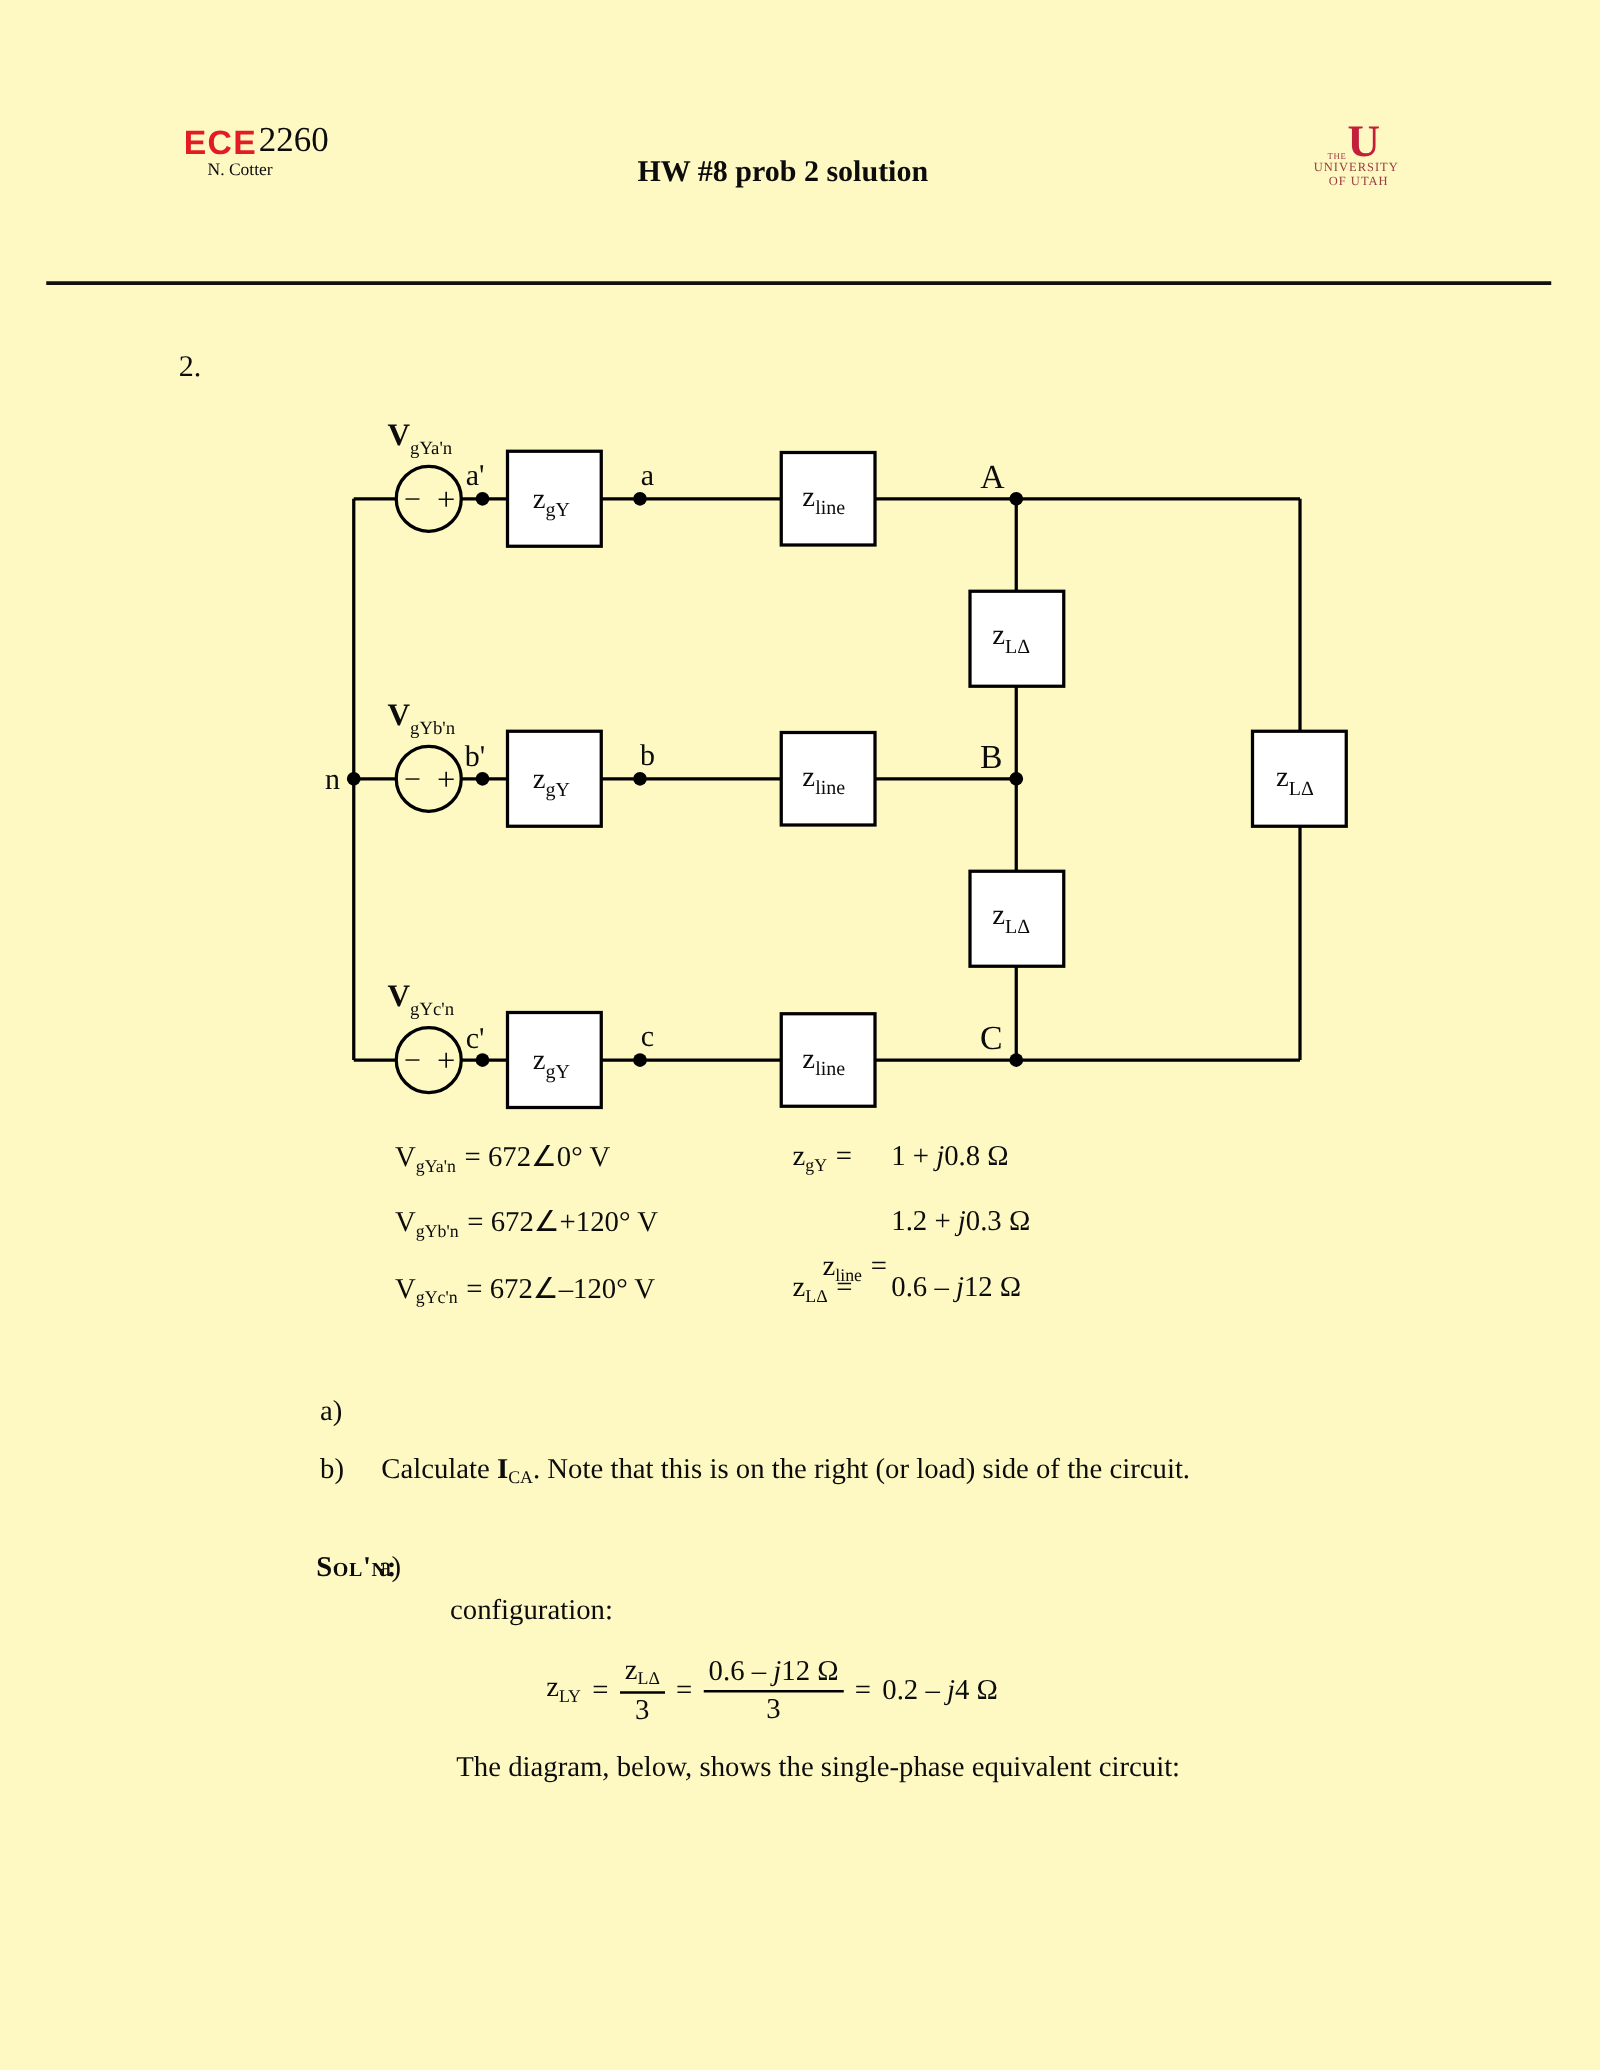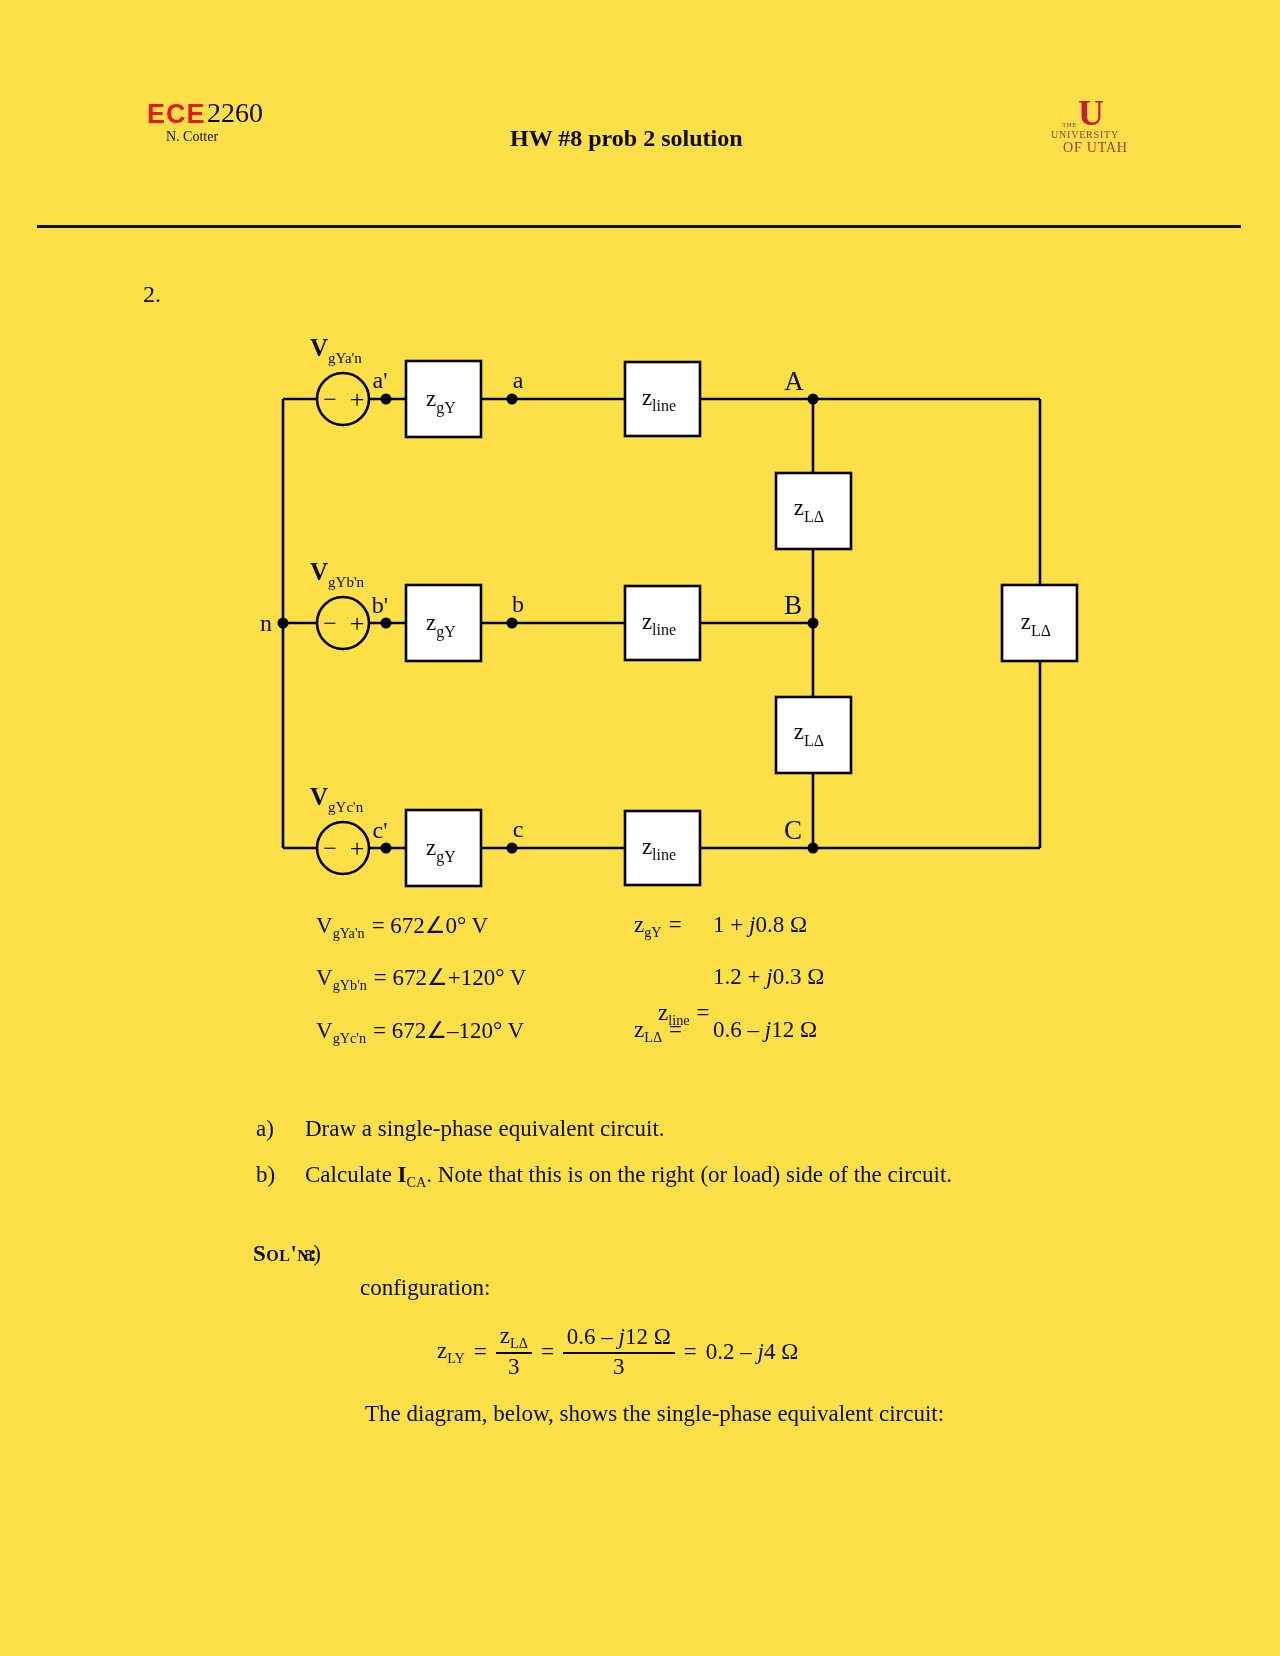--- a/index.html
+++ b/index.html
@@ -1,16 +1,16 @@
 <!DOCTYPE html>
 <html><head>
 <meta charset="utf-8">
 <style>
   html,body{margin:0;padding:0;background:#ffffff;}
-  #page{position:relative;width:1280px;height:1656px;background:#fde047;overflow:hidden;
+  #page{position:relative;width:1280px;height:1656px;background:#fef9c3;overflow:hidden;
         font-family:"Liberation Serif",serif;color:#0c0c0c;}
   .abs{position:absolute;}
   .serif{font-family:"Liberation Serif",serif;}
   .sans{font-family:"Liberation Sans",sans-serif;}
   .bold{font-weight:bold;}
   .ital{font-style:italic;}
   .ssub{font-size:0.62em;vertical-align:-0.32em;}
   .line23{font-size:23px;white-space:nowrap;}
   .valgap{margin-left:7px;}
   .divider{position:absolute;left:37px;top:225px;width:1204px;height:3px;background:#111;}
@@ -27,21 +27,21 @@
 
   <div class="abs sans bold" style="left:147px;top:99px;font-size:27px;color:#e31b23;letter-spacing:1px;">ECE</div>
   <div class="abs serif" style="left:207px;top:97px;font-size:28px;">2260</div>
   <div class="abs serif" style="left:166px;top:129px;font-size:14px;">N. Cotter</div>
   <div class="abs serif bold" style="left:510px;top:125px;font-size:24px;">HW #8 prob 2 solution</div>
 
   <div class="abs" style="left:1045px;top:92px;width:110px;height:62px;">
     <div class="abs serif bold" style="left:33px;top:0px;font-size:36px;color:#c41e3a;">U</div>
     <div class="abs serif" style="left:17px;top:29px;font-size:7px;color:#9a3b40;letter-spacing:0.5px;">THE</div>
     <div class="abs serif" style="left:6px;top:37px;font-size:10px;color:#9a3b40;letter-spacing:0.8px;">UNIVERSITY</div>
-    <div class="abs serif" style="left:18px;top:48px;font-size:14px;color:#9a3b40;letter-spacing:0.8px;">OF UTAH</div>
+    <div class="abs serif" style="left:18px;top:48px;font-size:10px;color:#9a3b40;letter-spacing:0.8px;">OF UTAH</div>
   </div>
 
   <div class="divider"></div>
 
   <div class="abs serif" style="left:143px;top:281px;font-size:24px;">2.</div>
 
   <svg class="abs" style="left:0;top:300px;" width="1280" height="600" viewBox="0 0 1280 600">
     <g stroke="#000" stroke-width="2.6" fill="none">
 
       <line x1="283" y1="99" x2="283" y2="548"></line>
@@ -150,21 +150,20 @@
     <span>1.2 + </span><span class="ital">j</span><span>0.3 Ω</span>
   </div>
   <div class="abs line23" style="left:634px;top:1017px;">
     <span>z</span><span class="ssub">LΔ</span><span class="valgap">=</span>
   </div>
   <div class="abs line23" style="left:713px;top:1017px;">
     <span>0.6 – </span><span class="ital">j</span><span>12 Ω</span>
   </div>
 
   <div class="abs line23" style="left:256px;top:1116px;">a)</div>
-  <div class="abs line23" style="left:305px;top:1116px;">Draw a single-phase equivalent circuit.</div>
 
   <div class="abs line23" style="left:256px;top:1162px;">b)</div>
   <div class="abs line23" style="left:305px;top:1162px;">
     <span>Calculate </span><span class="bold">I</span><span class="ssub">CA</span><span>.  Note that this is on the right (or load) side of the circuit.</span>
   </div>
 
   <div class="abs line23 smallcaps" style="left:253px;top:1241px;">Sol'n:</div>
   <div class="abs line23" style="left:303px;top:1241px;">a)</div>
   <div class="abs line23" style="left:360px;top:1275px;">configuration:</div>
 

